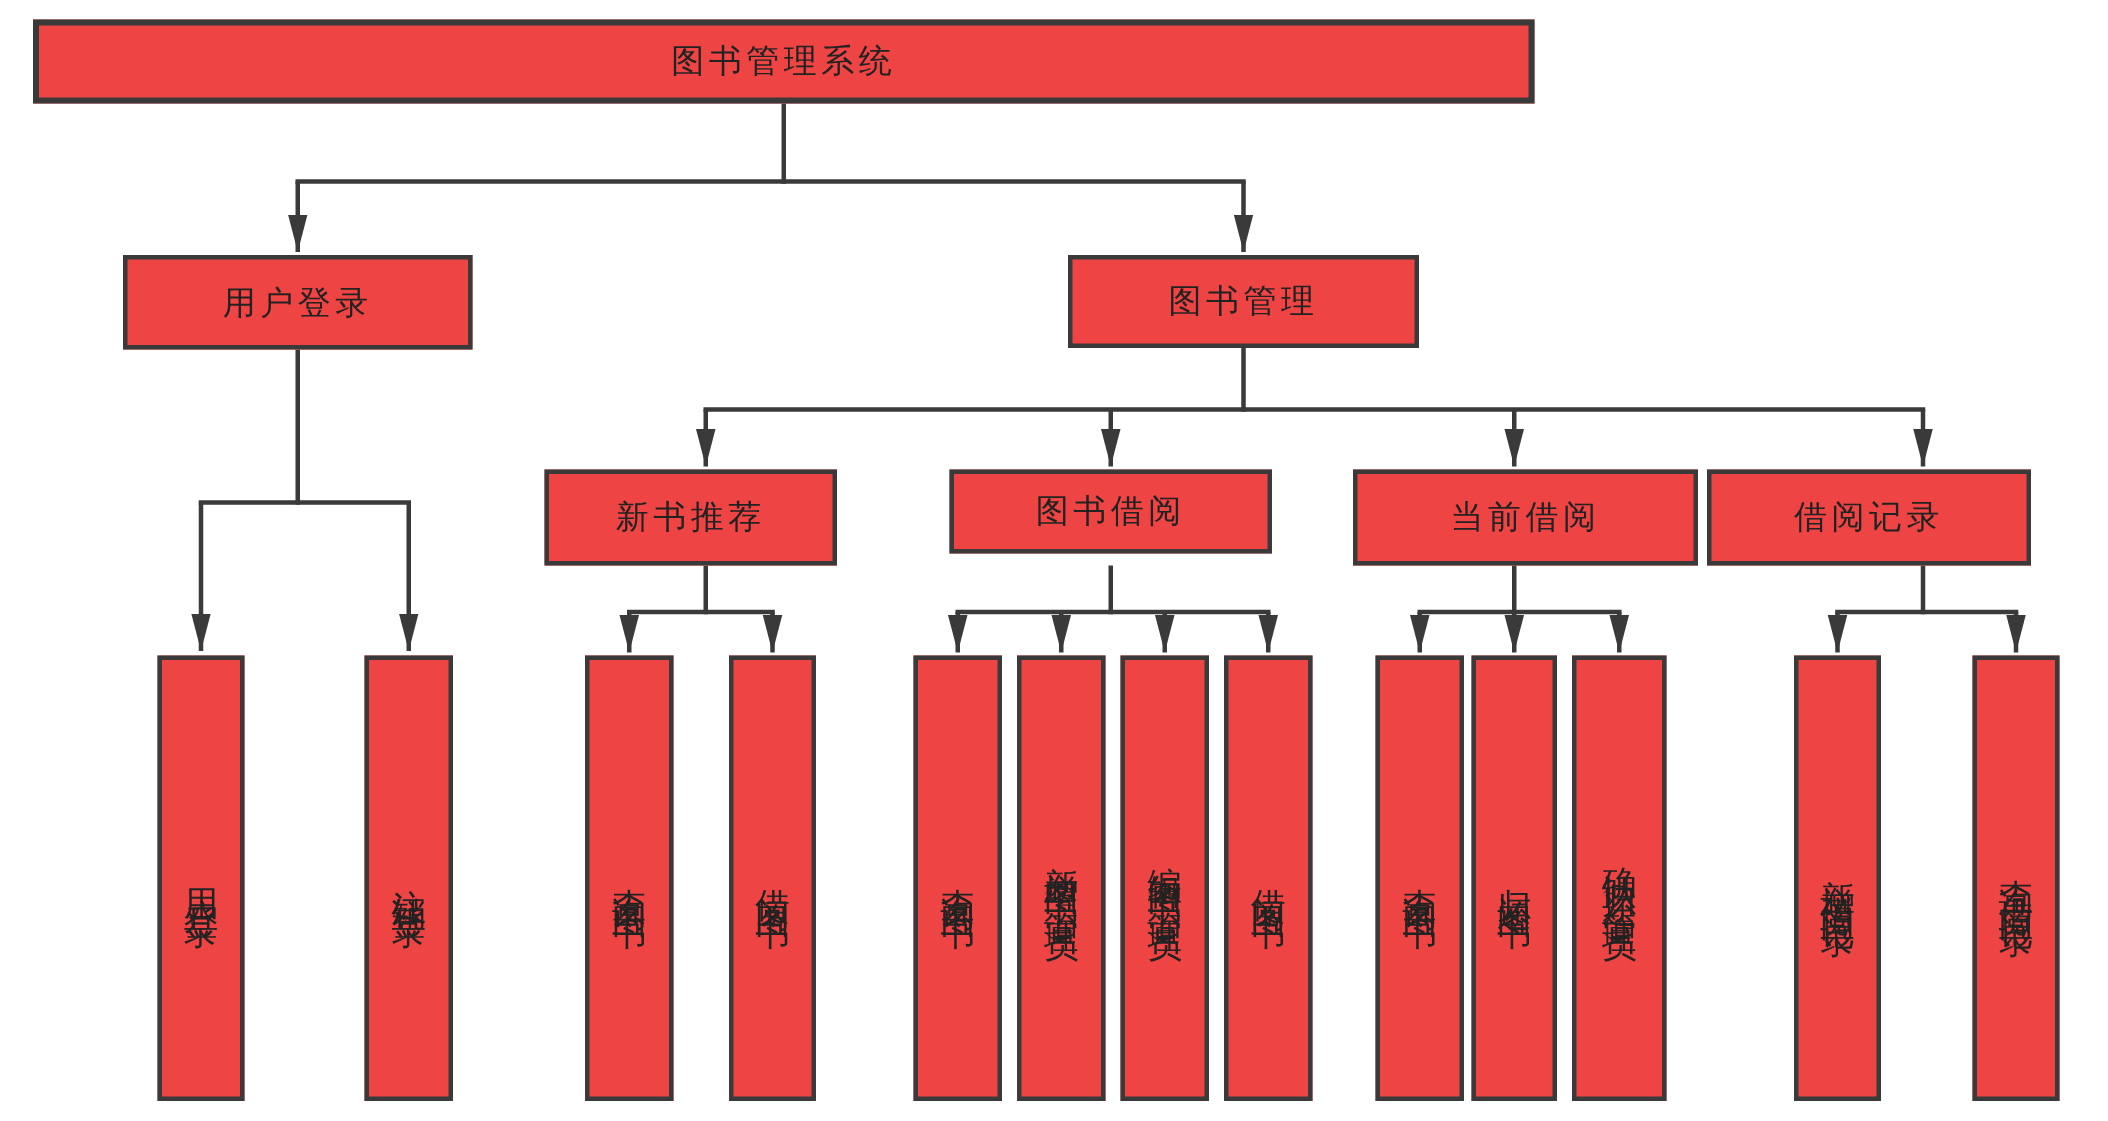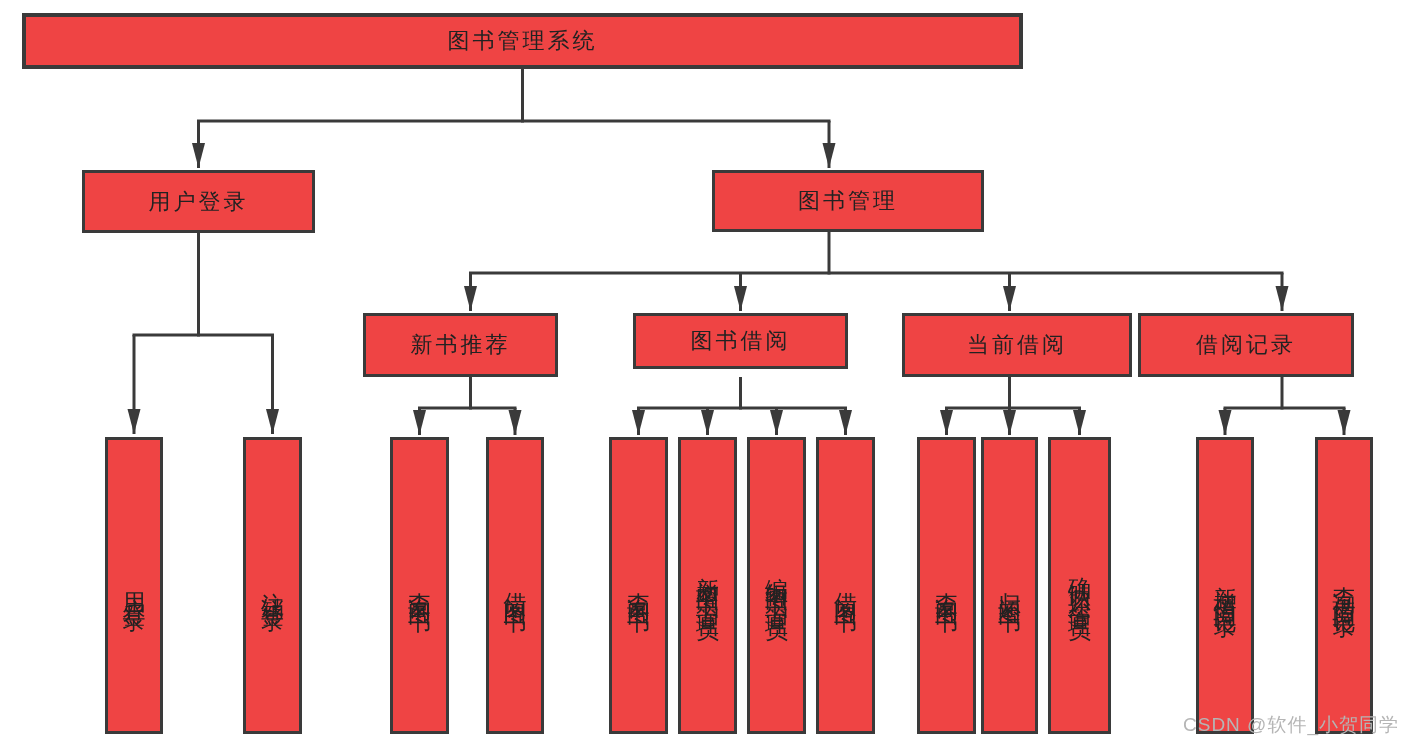--- a/index.html
+++ b/index.html
@@ -117,21 +117,21 @@
     </g>
   </svg>
 
   <div class="node h root" style="left:22px;top:13px;width:1001px;height:56px">
     <span>图书管理系统</span>
   </div>
 
   <div class="node h" style="left:82px;top:170px;width:233px;height:63px">
     <span>用户登录</span>
   </div>
-  <div class="node h" style="left:712px;top:170px;width:272px;height:62px">
+  <div class="node h" style="left:712px;top:170px;width:234px;height:62px">
     <span>图书管理</span>
   </div>
 
   <div class="node h" style="left:363px;top:313px;width:195px;height:64px">
     <span>新书推荐</span>
   </div>
   <div class="node h" style="left:633px;top:313px;width:215px;height:56px">
     <span>图书借阅</span>
   </div>
   <div class="node h" style="left:902px;top:313px;width:230px;height:64px">
@@ -178,15 +178,14 @@
     <span class="vt">确认归还（管理员）</span>
   </div>
 
   <div class="node v" style="left:1196px;top:437px;width:58px;height:297px">
     <span class="vt">新增借阅记录</span>
   </div>
   <div class="node v" style="left:1315px;top:437px;width:58px;height:297px">
     <span class="vt">查询借阅记录</span>
   </div>
 
-  <div class="watermark">CSDN @软件_小贺同学</div>
 
 </div>
 
 </body></html>

